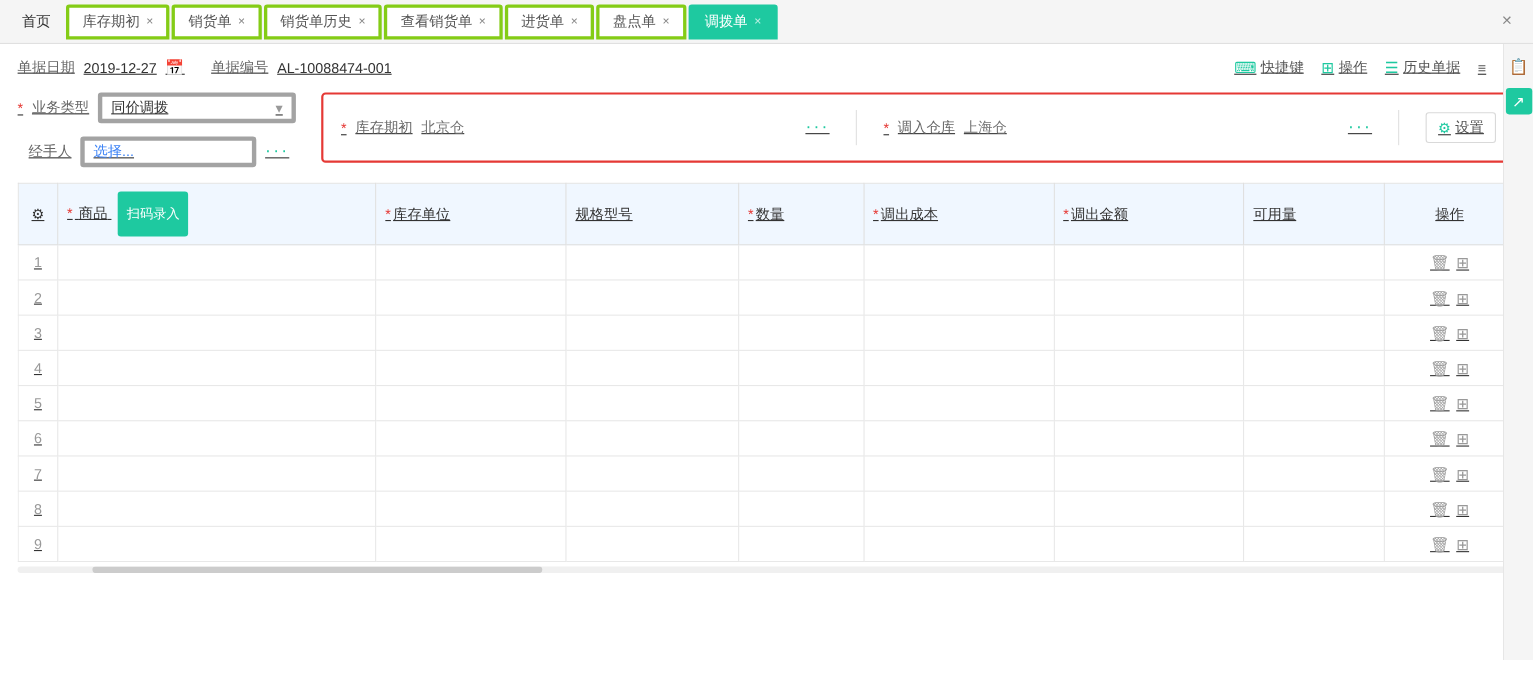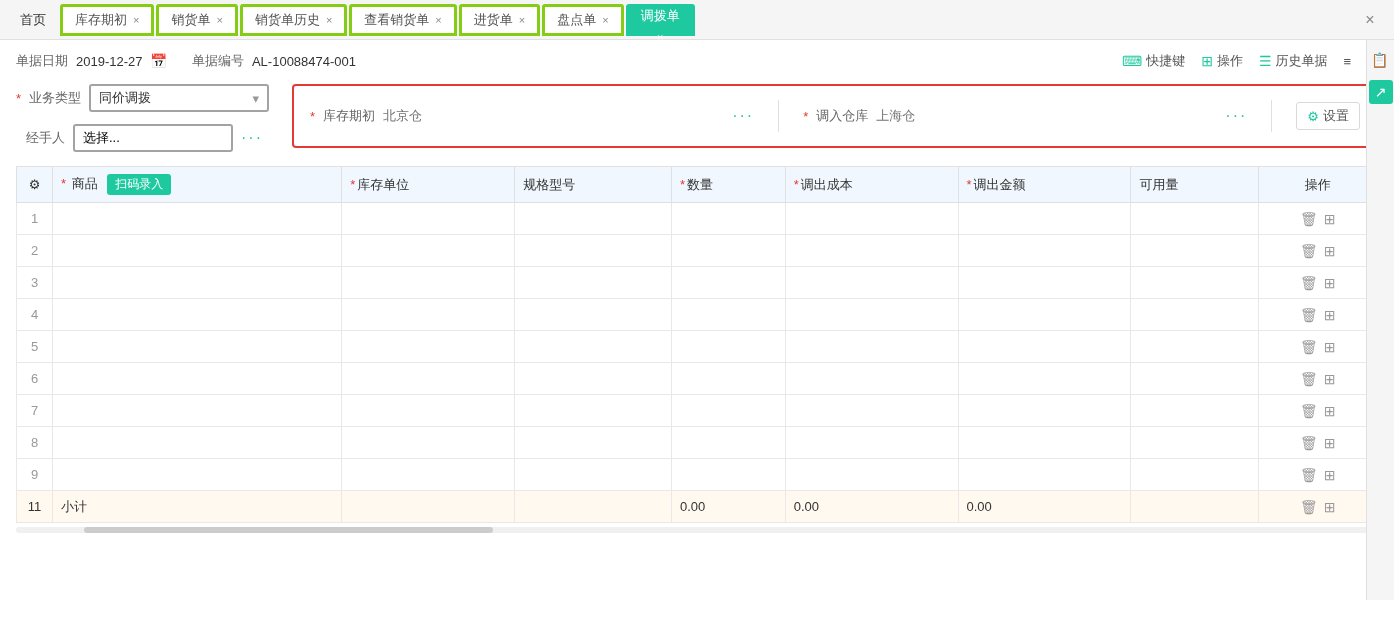--- a/index.html
+++ b/index.html
@@ -9,31 +9,31 @@
     .tab-bar {
       display: flex; align-items: center; height: 40px; background: #f5f5f5;
       border-bottom: 1px solid #e0e0e0; padding: 0 8px; gap: 2px;
     }
     .tab {
       display: flex; align-items: center; padding: 0 12px; height: 32px;
       background: #fff; border: 3px solid #84cc16; border-radius: 3px 3px 0 0;
       cursor: pointer; white-space: nowrap; font-size: 13px; gap: 6px;
       color: #555;
     }
-    .tab.active { background: #1ec9a0; color: #fff; border-color: #1ec9a0; flex-direction: column; }
+    .tab.active { background: #1ec9a0; color: #fff; border-color: #1ec9a0; }
     .tab-close { font-size: 11px; cursor: pointer; opacity: 0.7; }
     .home-tab { background: transparent; border: none; color: #333; font-weight: 400; }
 
     .window-close {
       margin-left: auto; width: 32px; height: 32px; display: flex; align-items: center;
       justify-content: center; cursor: pointer; color: #888; font-size: 16px;
     }
 
     
-    .main { padding: 12px 16px; background: #fff; }
+    .main { padding: 12px 16px; background: #fff; text-decoration: underline; }
 
     
     .form-header {
       display: flex; align-items: center; gap: 24px; margin-bottom: 14px;
     }
     .field-group { display: flex; align-items: center; gap: 8px; }
     .field-label { color: #666; font-size: 13px; }
     .field-value { color: #333; font-size: 13px; }
     .calendar-icon { color: #1ec9a0; cursor: pointer; font-size: 14px; }
 
@@ -49,21 +49,21 @@
     .form-body { display: flex; gap: 16px; align-items: flex-start; margin-bottom: 14px; }
     .form-left { display: flex; flex-direction: column; gap: 12px; min-width: 260px; }
     .form-right {
       flex: 1; border: 2px solid #e53935; border-radius: 4px; padding: 14px 16px;
       display: flex; align-items: center; gap: 0;
     }
 
     .field-row { display: flex; align-items: center; gap: 8px; }
     .required-star { color: #e53935; font-size: 13px; }
     .field-input {
-      border: 2px solid #a3a3a3; border-radius: 3px; padding: 4px 8px;
+      border: 4px solid #a3a3a3; border-radius: 3px; padding: 4px 8px;
       font-size: 13px; color: #333; background: #fff; min-width: 160px;
       display: flex; align-items: center; justify-content: space-between;
       cursor: pointer; height: 28px;
     }
     .field-input .arrow { color: #999; }
     .more-btn { color: #1ec9a0; cursor: pointer; font-size: 16px; letter-spacing: 2px; }
 
     .warehouse-group {
       display: flex; align-items: center; gap: 8px; flex: 1;
     }
@@ -94,21 +94,21 @@
     }
     .row-num { color: #999; text-align: center; width: 30px; }
     .action-cell { display: flex; align-items: center; gap: 6px; justify-content: center; }
     .action-icon { color: #999; cursor: pointer; font-size: 14px; }
 
     .subtotal-row { background: #fff9f0; }
     .subtotal-row td { color: #333; font-weight: normal; }
 
     .scan-btn {
       background: #1ec9a0; color: #fff; border: none; border-radius: 3px;
-      padding: 2px 8px; font-size: 12px; cursor: pointer; margin-left: 6px;
+      padding: 12px 8px; font-size: 12px; cursor: pointer; margin-left: 6px;
     }
 
     
     .right-sidebar {
       position: fixed; right: 0; top: 40px; width: 28px; height: 560px;
       background: #f5f5f5; border-left: 1px solid #e0e0e0;
       display: flex; flex-direction: column; align-items: center; padding-top: 8px; gap: 8px;
     }
     .sidebar-icon {
       width: 24px; height: 24px; display: flex; align-items: center; justify-content: center;
@@ -206,21 +206,21 @@
         <span class="required-star">*</span>
         <span class="field-label">业务类型</span>
         <div class="field-input" style="min-width:180px;">
           <span>同价调拨</span>
           <span class="arrow">▾</span>
         </div>
       </div>
       <div class="field-row" style="margin-left:10px;">
         <span class="field-label">经手人</span>
         <div class="field-input" style="min-width:160px;">
-          <span style="color:#000000;">选择...</span>
+          <span style="color:#3b82f6;">选择...</span>
         </div>
         <span class="more-btn">···</span>
       </div>
     </div>
 
     <div class="form-right">
       <div class="warehouse-group">
         <span class="required-star">*</span>
         <span class="warehouse-label">库存期初</span>
         <span class="warehouse-value">北京仓</span>
@@ -399,36 +399,20 @@
       <td></td>
       <td></td>
       <td></td>
       <td>
         <div class="action-cell">
           <span class="action-icon">🗑</span>
           <span class="action-icon copy">⊞</span>
         </div>
       </td>
     </tr>
-          <tr class="subtotal-row">
-      <td class="row-num">11</td>
-      <td style="color:#333;">小计</td>
-      <td></td>
-      <td></td>
-      <td>0.00</td>
-      <td>0.00</td>
-      <td>0.00</td>
-      <td></td>
-      <td>
-        <div class="action-cell">
-          <span class="action-icon">🗑</span>
-          <span class="action-icon copy">⊞</span>
-        </div>
-      </td>
-    </tr>
         </tbody>
     </table>
   </div>
 
   <div style="padding: 4px 0;">
     <div class="scrollbar-area">
       <div class="scrollbar-thumb"></div>
     </div>
   </div>
 </div>

